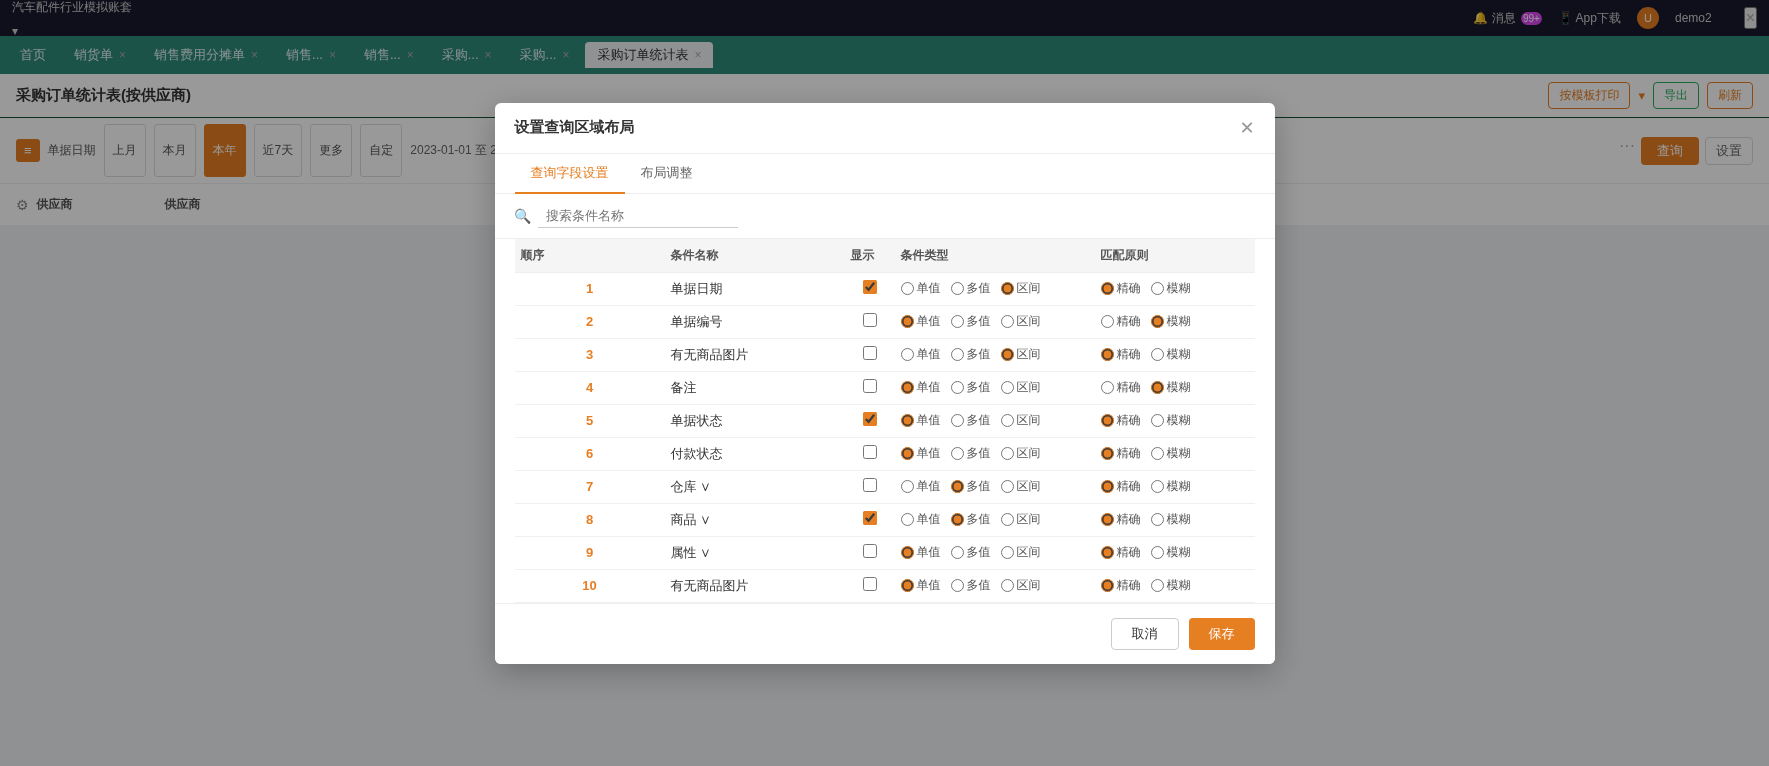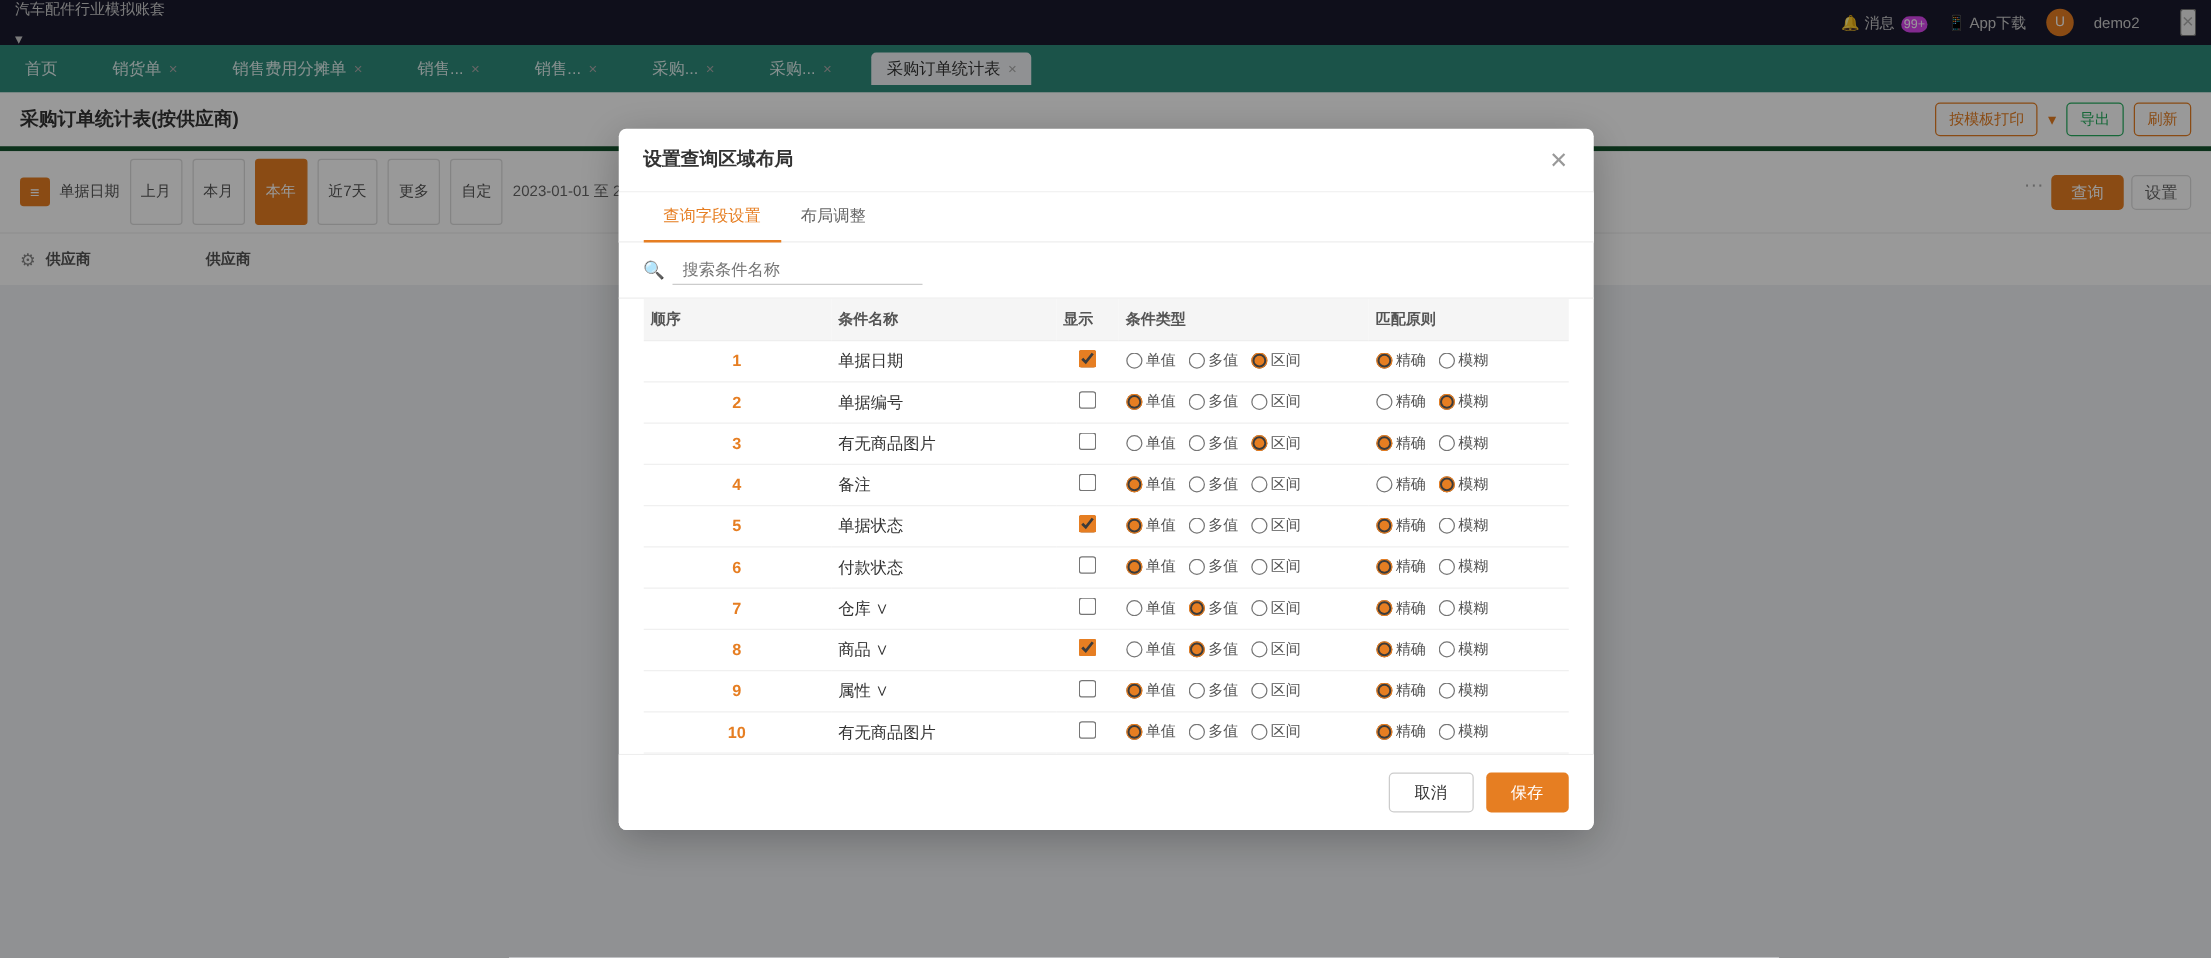--- a/index.html
+++ b/index.html
@@ -20,21 +20,21 @@
     .top-nav-right .badge { background: #d946ef; color: #fff; border-radius: 8px; padding: 1px 2px; font-size: 10px; margin-left: 2px; }
     .close-top { color: #aaa; cursor: pointer; font-size: 16px; margin-left: 16px; }
 
     
     .tab-bar {
       background: #2d8a7a;
       height: 38px;
       display: flex;
       align-items: center;
       padding: 0 8px;
-      gap: 20px;
+      gap: 4px;
     }
     .tab-item {
       padding: 4px 12px;
       border-radius: 4px 4px 0 0;
       color: #e0f0ee;
       font-size: 13px;
       cursor: pointer;
       display: flex; align-items: center; gap: 4px;
     }
     .tab-item.active {
@@ -43,21 +43,21 @@
     }
     .tab-close { font-size: 12px; color: #aaa; margin-left: 2px; cursor: pointer; }
 
     
     .page-header {
       background: #fff;
       padding: 8px 16px;
       display: flex;
       align-items: center;
       justify-content: space-between;
-      border-bottom: 4px solid #14532d;
+      border-bottom: 1px solid #14532d;
     }
     .page-title { font-size: 15px; font-weight: bold; color: #333; }
     .header-actions { display: flex; align-items: center; gap: 8px; }
     .btn-print { border: 1px solid #e67e22; color: #e67e22; background: #fff; padding: 4px 10px; border-radius: 4px; cursor: pointer; font-size: 12px; }
     .btn-export { border: 1px solid #27ae60; color: #27ae60; background: #fff; padding: 4px 10px; border-radius: 4px; cursor: pointer; font-size: 12px; }
     .btn-refresh { border: 1px solid #e67e22; color: #e67e22; background: #fff; padding: 4px 10px; border-radius: 4px; cursor: pointer; font-size: 12px; }
 
     
     .filter-bar {
       background: #fff;

